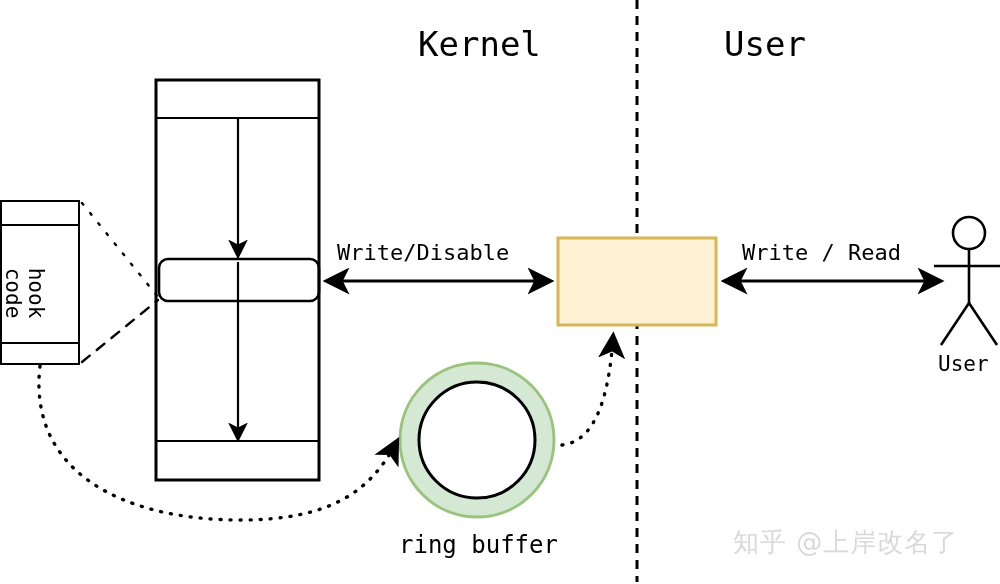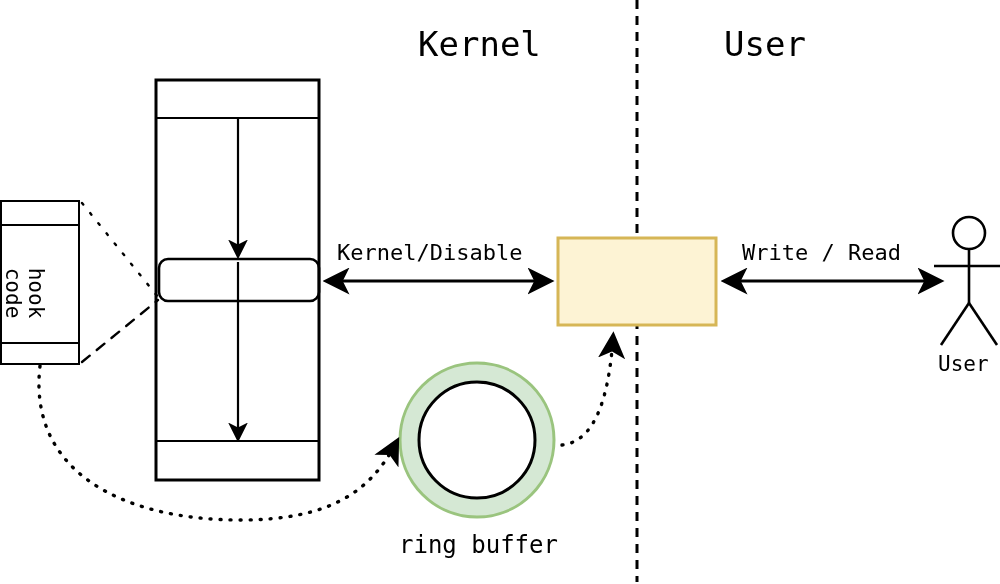--- a/index.html
+++ b/index.html
@@ -156,22 +156,23 @@
 
   <div class="lbl" id="title-user">User</div>
 
   <div id="label-hook-code">
     <div>hook</div>
     <div>code</div>
   </div>
 
 
 
-  <div class="lbl" id="label-enable-disable">Kernel/Disable</div>
+  <div class="lbl" id="label-enable-disable">Write/Disable</div>
 
   <div class="lbl" id="label-ring-buffer">ring buffer</div>
 
   <div class="lbl" id="label-write-read">Write / Read</div>
 
   <div class="lbl" id="label-user-actor">User</div>
 
+  <div id="watermark">知乎 @上岸改名了</div>
 
 </div>
 
 </body></html>

